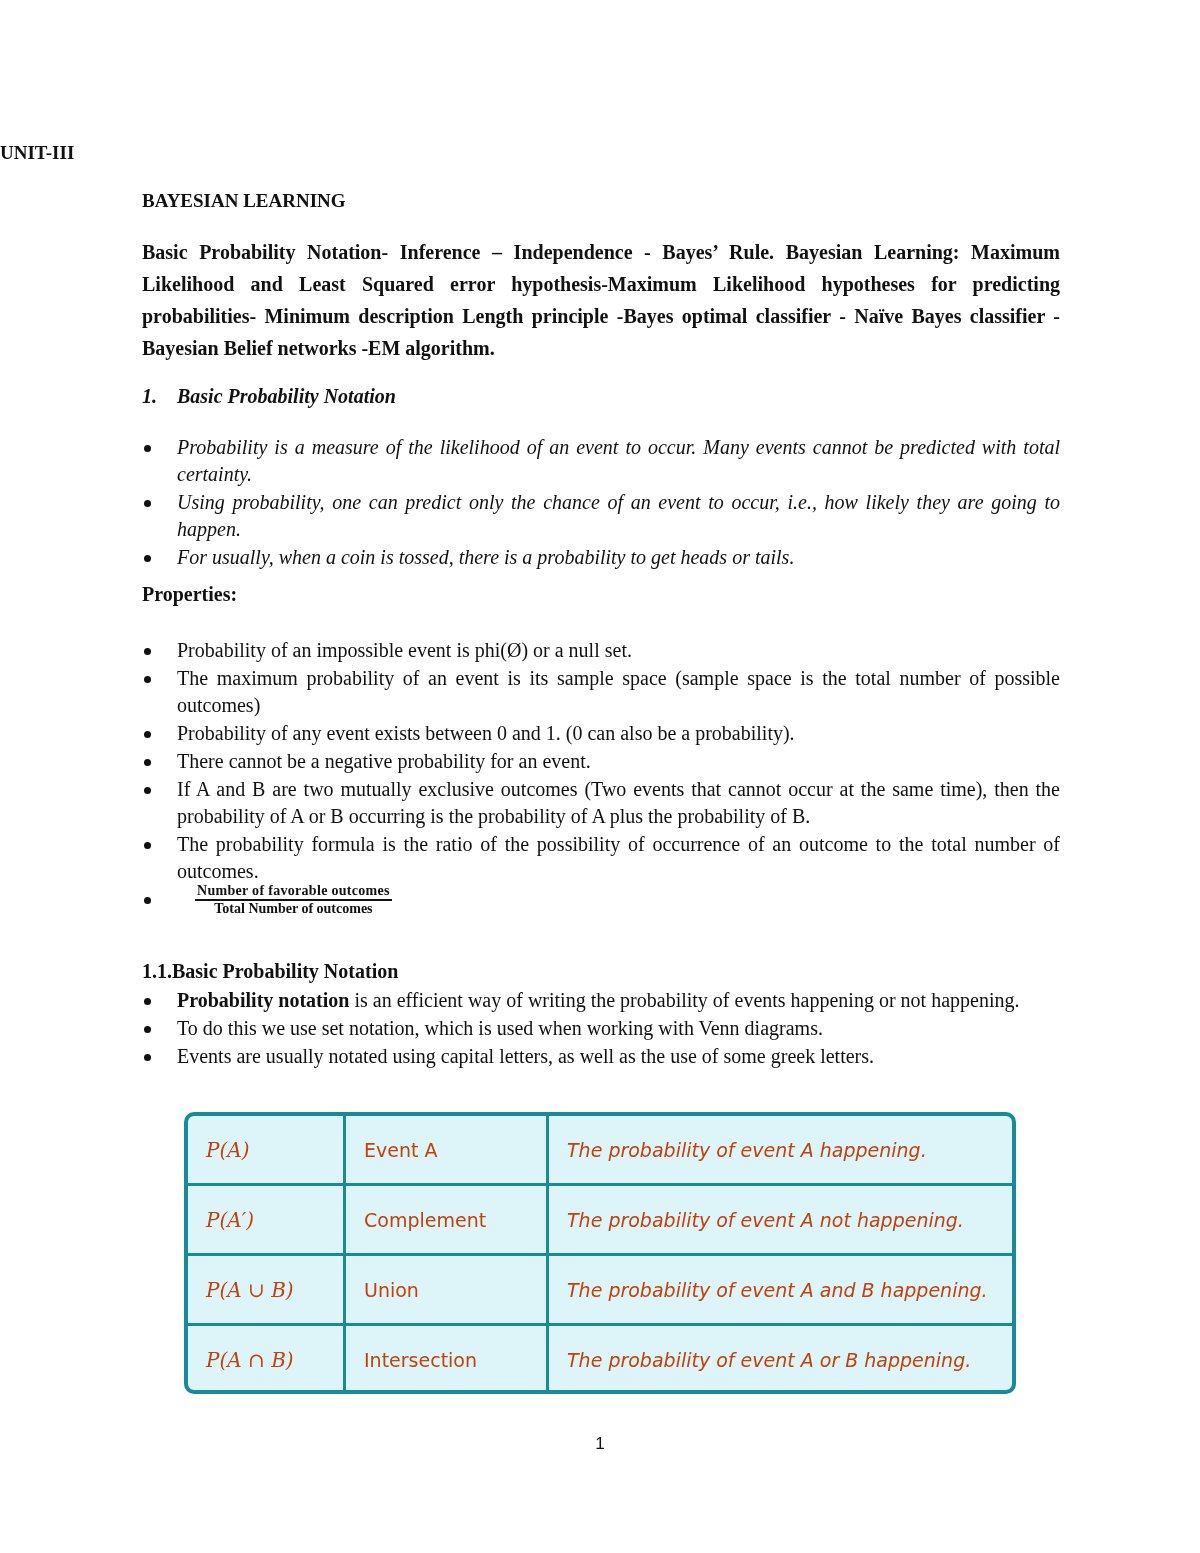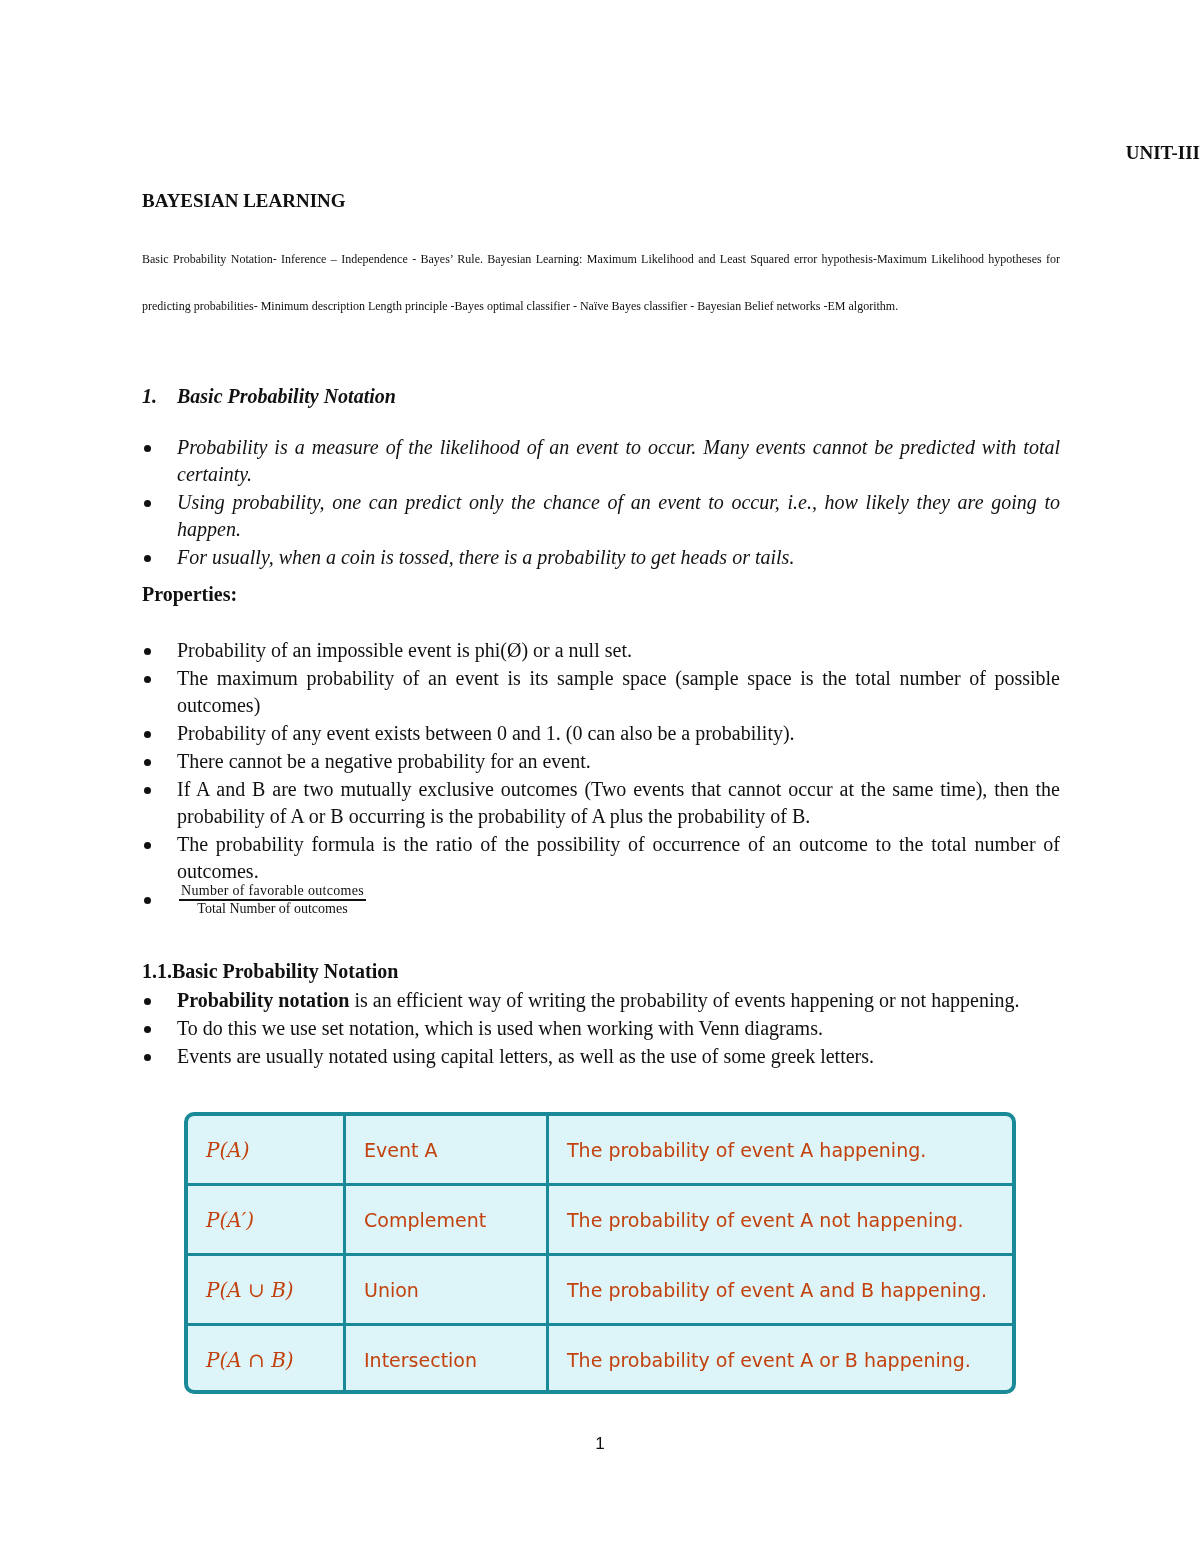--- a/index.html
+++ b/index.html
@@ -1,37 +1,37 @@
 <!DOCTYPE html>
 <html><head>
   <meta charset="utf-8">
   <style>
     html, body { margin: 0; padding: 0; background: #ffffff; }
     body { width: 1200px; height: 1553px; position: relative; overflow: hidden; font-family: "Liberation Serif", "DejaVu Serif", serif; color: #111; }
     .page { position: absolute; left: 0; top: 0; width: 1200px; height: 1553px; }
-    .unit-title { position: absolute; top: 142px; left: 0; width: 1200px; text-align: right; font-weight: bold; font-size: 19px; }
+    .unit-title { position: absolute; top: 142px; left: 0; width: 1200px; text-align: left; font-weight: bold; font-size: 19px; }
     .subject-title { position: absolute; top: 190px; left: 142px; font-weight: bold; font-size: 19px; }
-    .syllabus { position: absolute; top: 236px; left: 142px; width: 918px; font-size: 12px; line-height: 47px; text-align: justify; }
+    .syllabus { position: absolute; top: 236px; left: 142px; width: 918px; font-size: 20px; line-height: 32px; text-align: justify; font-weight: bold; }
     .section { position: absolute; left: 142px; width: 918px; }
     .heading { font-weight: bold; font-size: 20px; line-height: 28px; }
     .heading .num { display: inline-block; width: 35px; }
     ul.bullets { list-style: none; margin: 0; padding: 0; }
     ul.bullets li { position: relative; padding-left: 35px; font-size: 20px; line-height: 27px; text-align: justify; margin-bottom: 1px; }
     ul.bullets li::before { content: ""; position: absolute; left: 2px; top: 11px; width: 7px; height: 7px; border-radius: 50%; background: #111; }
-    .frac { display: inline-block; vertical-align: middle; text-align: center; font-size: 14px; line-height: 16px; margin-left: 2px; position: relative; top: -3px; }
+    .frac { display: inline-block; vertical-align: middle; text-align: center; font-size: 14px; line-height: 16px; margin-left: 18px; position: relative; top: -3px; font-weight: bold; }
     .frac .numr { display: block; border-bottom: 2px solid #111; padding: 0 2px; letter-spacing: 0.3px; }
     .frac .den { display: block; padding: 0 2px; }
     .notation-table { position: absolute; left: 184px; top: 1112px; width: 832px; height: 282px; border: 4px solid #1b8a98; border-radius: 10px; background: #ddf4f8; box-sizing: border-box; overflow: hidden; }
     .notation-table table { width: 100%; height: 100%; border-collapse: collapse; }
     .notation-table td { border: 3px solid #1b8a98; height: 67px; padding: 0 0 0 18px; font-family: "DejaVu Sans", "Liberation Sans", sans-serif; font-size: 19px; color: #c2410c; }
     .notation-table tr:first-child td { border-top: none; }
     .notation-table tr:last-child td { border-bottom: none; margin-left: 40px; }
     .notation-table td:first-child { border-left: none; width: 137px; font-family: "DejaVu Serif", "Liberation Serif", serif; font-style: italic; font-size: 20px; }
     .notation-table td:nth-child(2) { width: 182px; }
-    .notation-table td:last-child { border-right: none; }
+    .notation-table td:last-child { border-right: none; font-style: italic; }
     .page-number { position: absolute; top: 1434px; left: 0; width: 1200px; text-align: center; font-family: "Liberation Sans", "DejaVu Sans", sans-serif; font-size: 17px; }
   </style>
 </head>
 <body>
 
 <div class="page">
 
   <div class="unit-title">UNIT-III</div>
   <div class="subject-title">BAYESIAN LEARNING</div>
 

